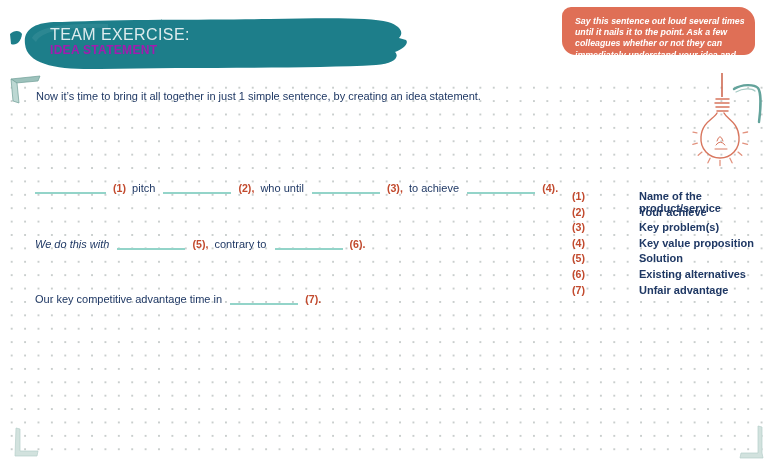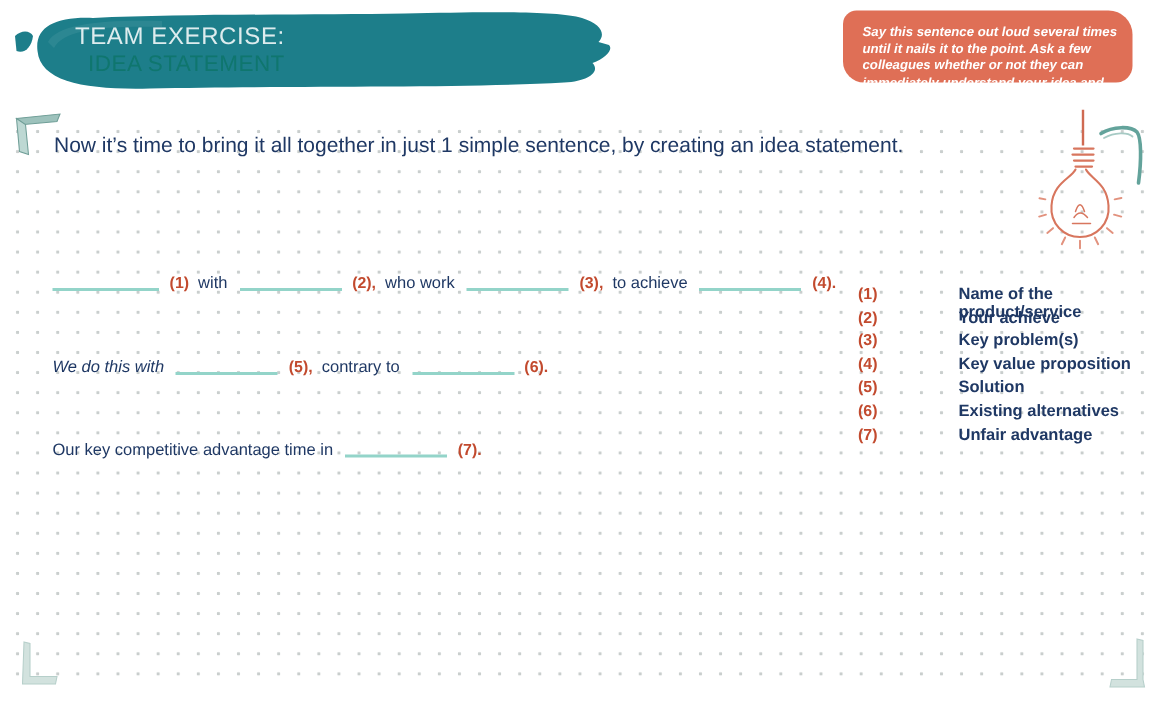--- a/index.html
+++ b/index.html
@@ -6,33 +6,33 @@
   .slide{
     position:relative;width:768px;height:474px;background:#ffffff;overflow:hidden;
     font-family:"Liberation Sans",sans-serif;color:#1f3864;
   }
   .dot-grid{
     position:absolute;left:0;top:78px;width:768px;height:376px;
     background-image:radial-gradient(circle,#c9cecd 1px,rgba(0,0,0,0) 1.3px);
     background-size:13.4px 13.4px;background-position:5px 3px;
   }
   
-  .brush-wrap{position:absolute;left:8px;top:2px;width:402px;height:62px;text-align:right;}
+  .brush-wrap{position:absolute;left:8px;top:12px;width:402px;height:62px;}
   .header-text{position:absolute;left:42px;top:14px;line-height:1.15;}
   .kicker{font-size:16px;font-weight:400;color:rgba(255,255,255,.85);letter-spacing:.4px;}
-  .title{font-size:15px;font-weight:400;color:#0f766e;letter-spacing:.3px;}
+  .title{font-size:12px;font-weight:700;color:#a21caf;letter-spacing:.3px;}
   
   .tip-box{
     position:absolute;left:562px;top:7px;width:193px;height:48px;
     background:#df6f56;border-radius:9px 16px 11px 14px;
     box-sizing:border-box;padding:9px 10px 8px 13px;
   }
   .tip-text{font-size:8.8px;line-height:11.2px;font-style:italic;font-weight:600;color:#ffffff;}
   
-  .intro{position:absolute;left:36px;top:90px;width:580px;font-size:14px;}
+  .intro{position:absolute;left:36px;top:90px;width:580px;font-size:11px;}
   .intro div{margin-bottom:10px;line-height:12px;}
   
   .statement{position:absolute;left:35px;font-size:11px;white-space:nowrap;}
   .st1{top:181px;} .st2{top:237px;} .st3{top:292px;}
   .blank{display:inline-block;width:68px;height:11px;border-bottom:2px solid #93d4c9;margin:0 3px;vertical-align:-2px;}
   .blank.first{margin-left:0;width:71px;}
   .num{font-weight:700;color:#c24a2e;font-size:10.6px;margin:0 1px;}
   .txt{margin:0 2px;}
   
   .legend{position:absolute;left:572px;top:190px;}
@@ -100,24 +100,24 @@
     <path d="M20,2 L24,3 L24,29 L25,34 L2,34 L3,29 L20,29 Z" fill="#d2e2de" stroke="#b6cfca" stroke-width="0.7"></path>
   </svg>
 
   <div class="intro">
     <div>Now it’s time to bring it all together in just 1 simple sentence, by creating an idea statement.</div>
   </div>
 
   <div class="statement st1">
     <span class="blank first"></span>
     <span class="num">(1)</span>
-    <span class="txt">with</span>
+    <span class="txt">pitch</span>
     <span class="blank"></span>
     <span class="num">(2),</span>
-    <span class="txt">who work</span>
+    <span class="txt">who until</span>
     <span class="blank"></span>
     <span class="num">(3),</span>
     <span class="txt">to achieve</span>
     <span class="blank"></span>
     <span class="num">(4).</span>
   </div>
 
   <div class="statement st2">
     <span class="txt" style="margin-left:0;font-style:italic;">We do this with</span>
     <span class="blank"></span>

